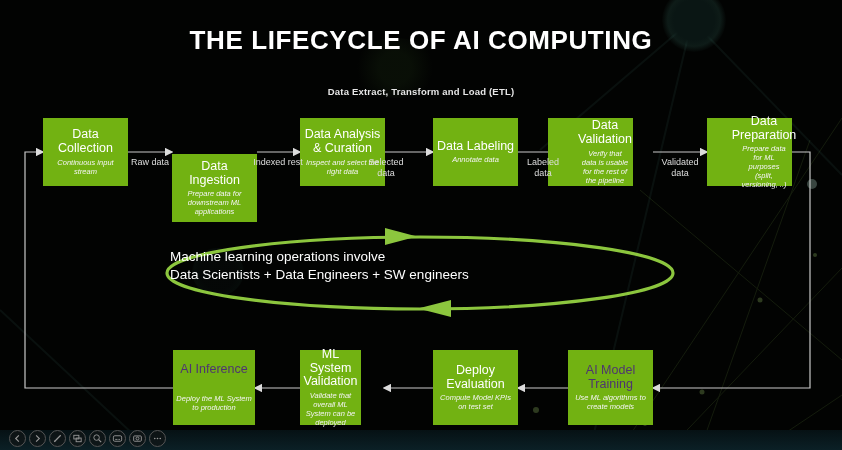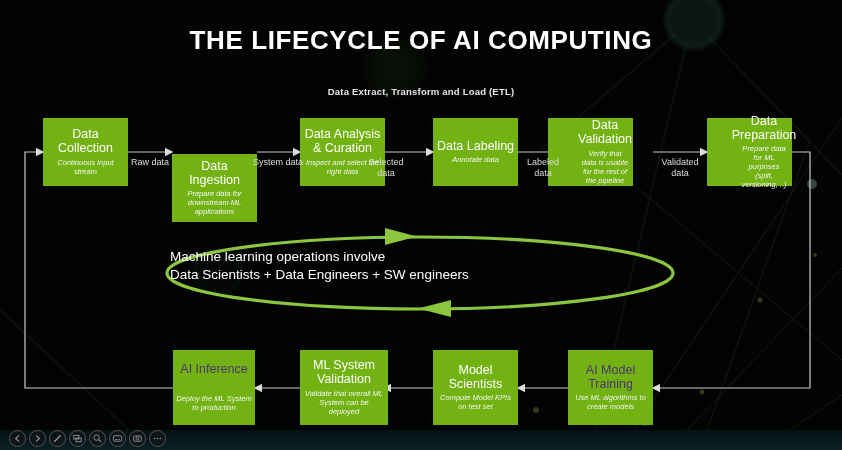--- a/index.html
+++ b/index.html
@@ -30,21 +30,21 @@
     position:absolute;width:85px;height:68px;background:#72b212;color:#fff;
     display:flex;flex-direction:column;align-items:center;justify-content:center;
     text-align:center;box-sizing:border-box;padding:2px 3px;
   }
   .box .t{font-size:12.5px;line-height:1.1;}
   .box .s{font-size:7.5px;font-style:italic;line-height:1.2;margin-top:2px;color:#f4f4f4;}
   .box.b1{left:43px;top:118px;}  .box.b2{left:172px;top:118px;margin-top:36px;}
   .box.b3{left:300px;top:118px;align-items:center;} .box.b4{left:433px;top:118px;}
   .box.b5{left:548px;top:118px;padding-left:32px;} .box.b6{left:707px;top:118px;padding-left:32px;}
   .box.c1{left:173px;top:350px;width:82px;height:75px;gap:16px;}
-  .box.c2{left:300px;top:350px;width:88px;height:75px;}
+  .box.c2{left:300px;top:350px;width:61px;height:75px;}
   .box.c3{left:433px;top:350px;height:75px;}
   .box.c4{left:568px;top:350px;height:75px;}
   .t.purple{color:#4e3570;}
 
   .flow-label{
     position:absolute;top:157px;width:52px;transform:translateX(-50%);
     text-align:center;color:#dedede;font-size:9px;line-height:1.25;
   }
   .fl1{left:150px;} .fl2{left:278px;} .fl3{left:386px;} .fl4{left:543px;} .fl5{left:680px;}
 
@@ -147,38 +147,38 @@
   <div class="box b5">
     <div class="t">Data Validation</div>
     <div class="s">Verify that data is usable for the rest of the pipeline</div>
   </div>
   <div class="box b6">
     <div class="t">Data Preparation</div>
     <div class="s">Prepare data for ML purposes (split, versioning,  ..)</div>
   </div>
 
   <div class="flow-label fl1">Raw data</div>
-  <div class="flow-label fl2">System data</div>
+  <div class="flow-label fl2">Indexed rest</div>
   <div class="flow-label fl3">Selected data</div>
   <div class="flow-label fl4">Labeled data</div>
   <div class="flow-label fl5">Validated data</div>
 
   <div class="ellipse-text el1">Machine learning operations involve</div>
   <div class="ellipse-text el2">Data Scientists + Data Engineers + SW engineers</div>
 
   <div class="box c1">
     <div class="t purple">AI Inference</div>
     <div class="s">Deploy the ML System to production</div>
   </div>
   <div class="box c2">
     <div class="t">ML System Validation</div>
     <div class="s">Validate that overall ML System can be deployed</div>
   </div>
   <div class="box c3">
-    <div class="t">Model Scientists</div>
+    <div class="t">Deploy Evaluation</div>
     <div class="s">Compute Model KPIs on test set</div>
   </div>
   <div class="box c4">
     <div class="t purple">AI Model Training</div>
     <div class="s">Use ML algorithms to create models</div>
   </div>
 
   <div class="bottom-bar"></div>
 
   <button class="toolbar-btn tb1">

